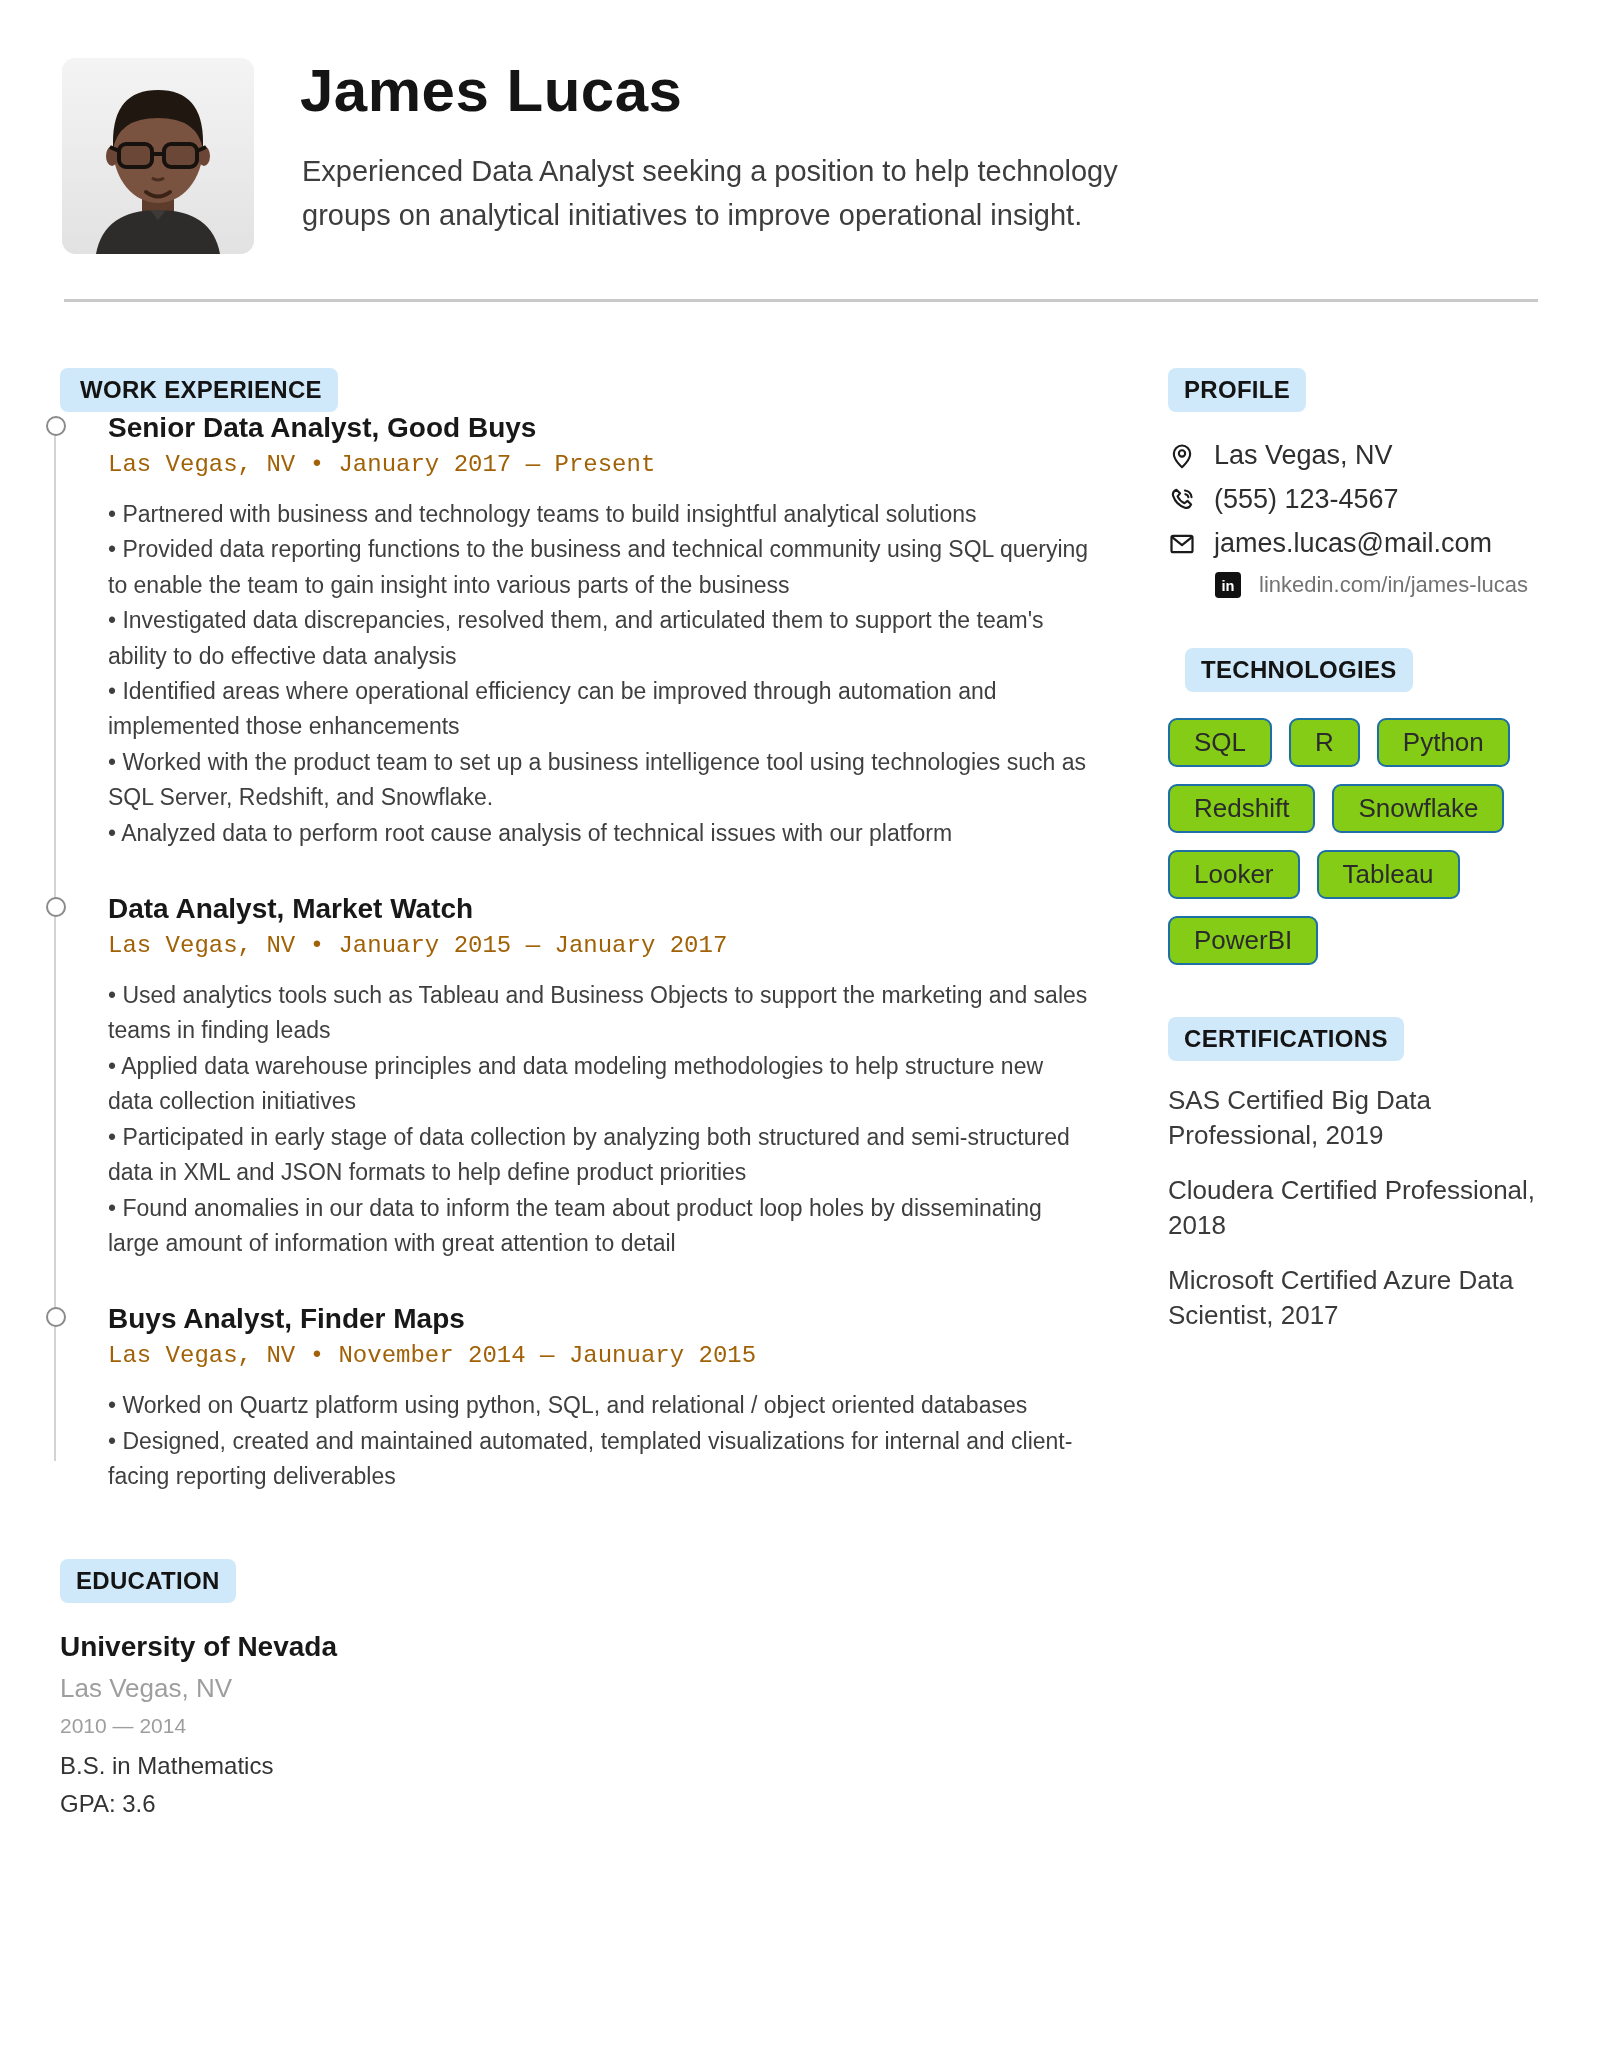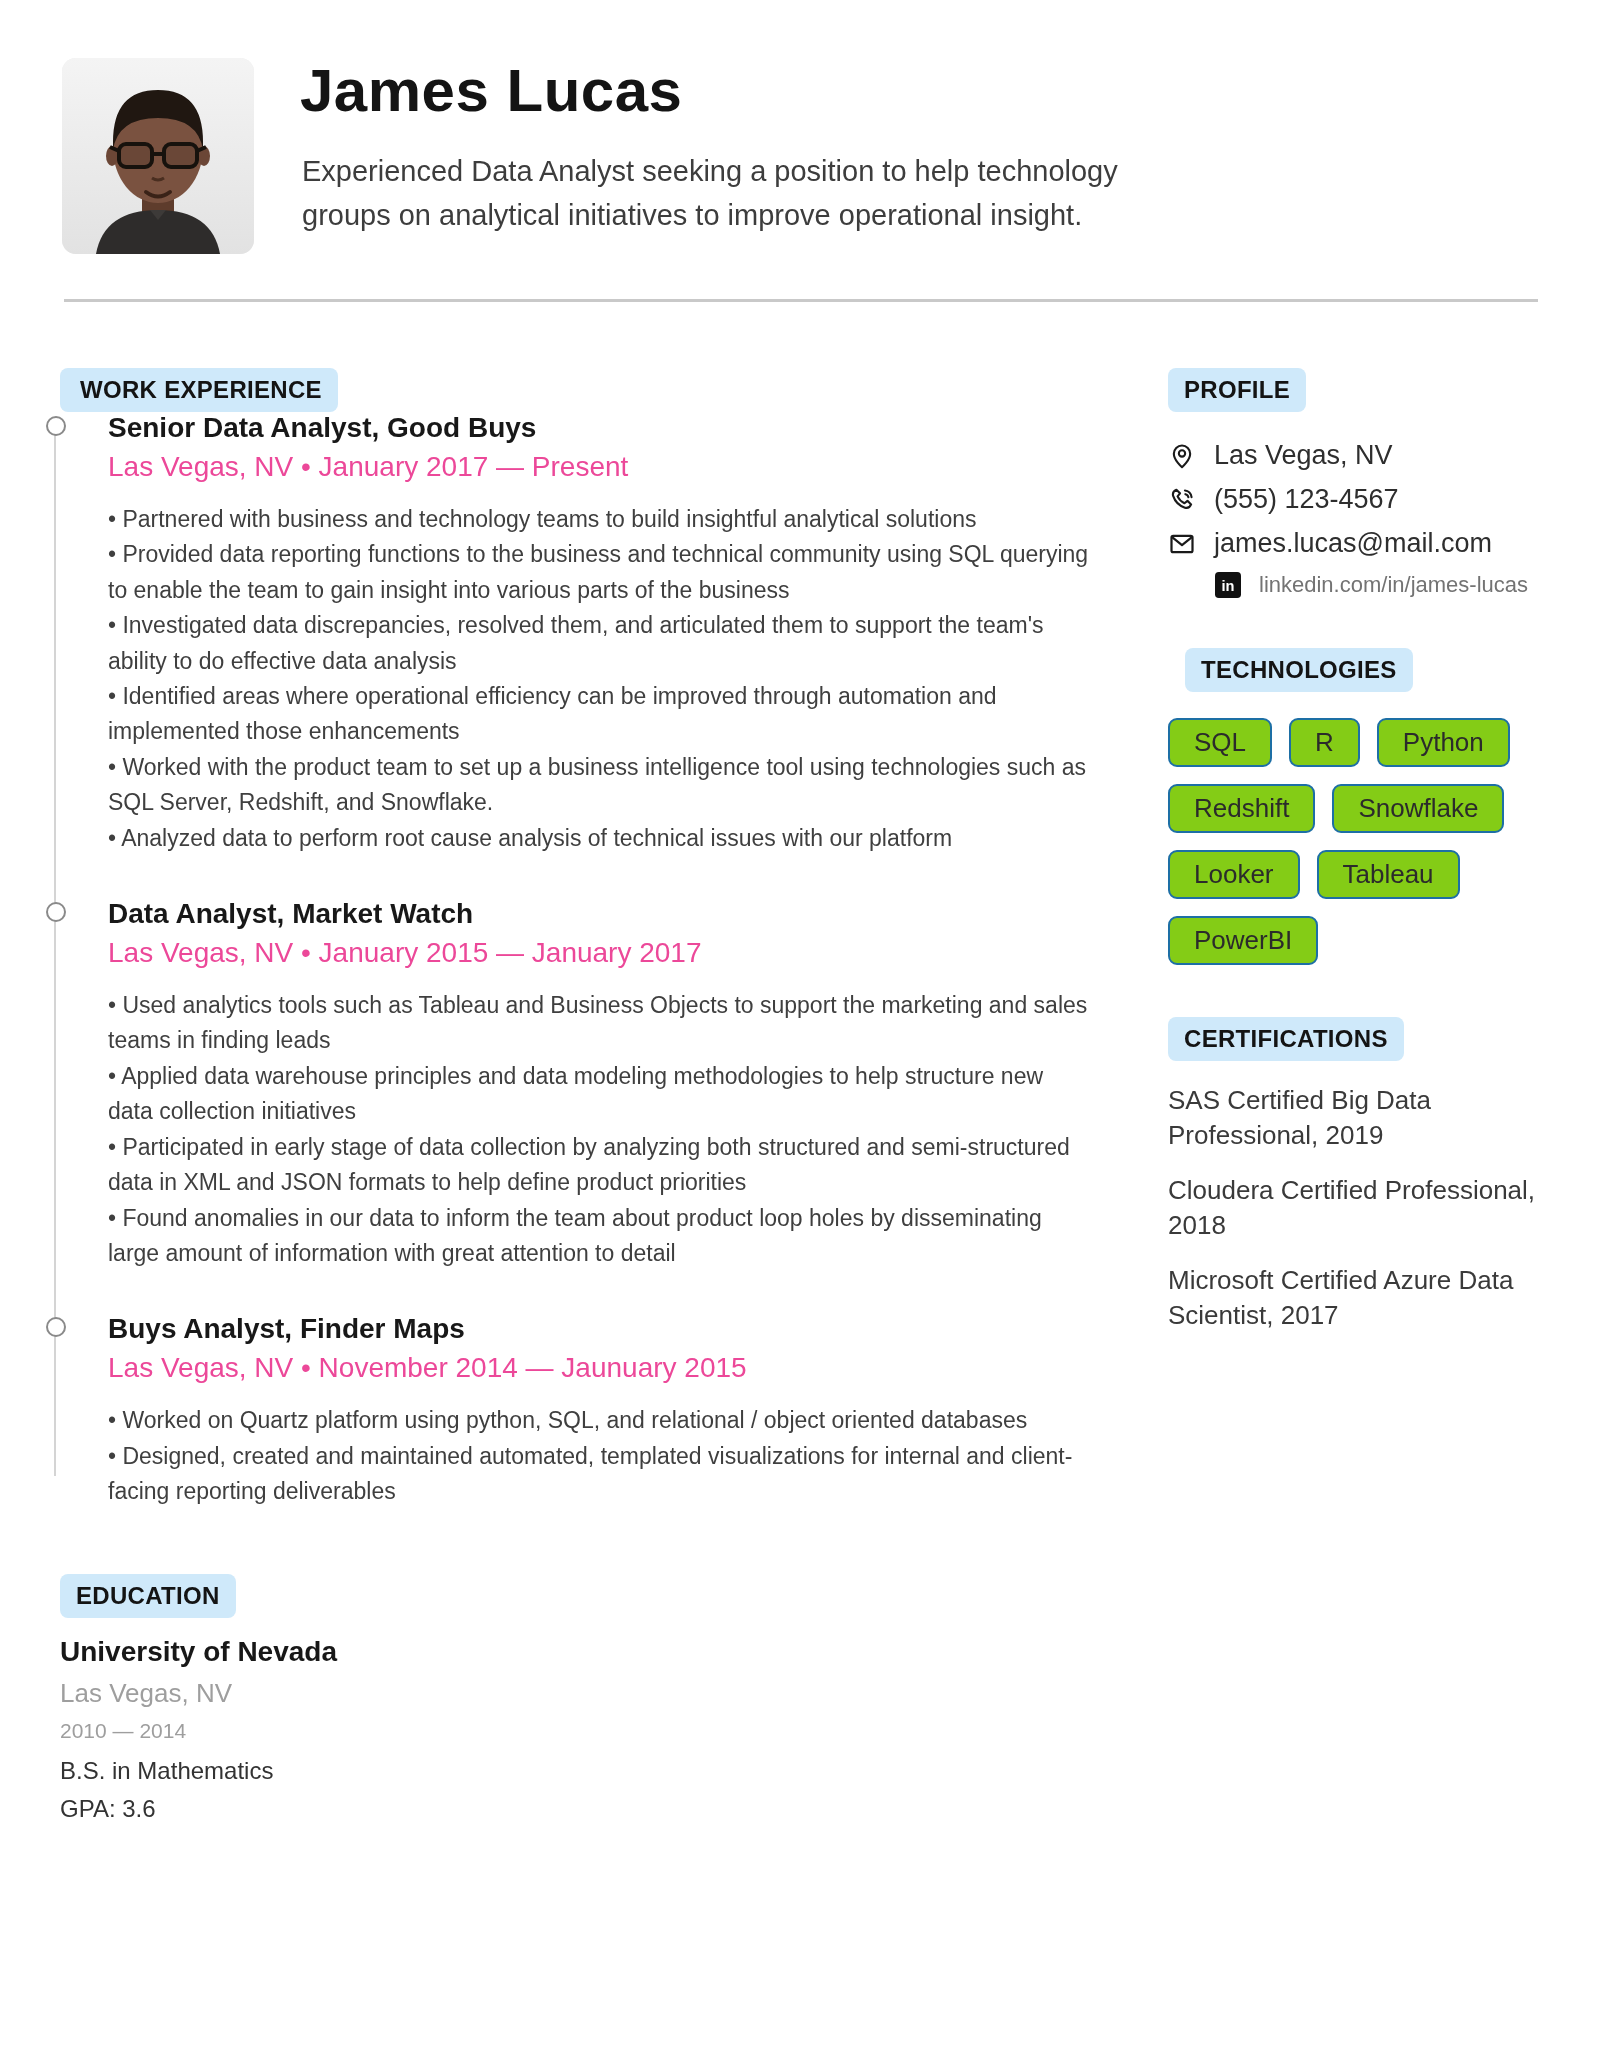--- a/index.html
+++ b/index.html
@@ -43,26 +43,26 @@
   .timeline-line {
     position: absolute; left: 14px; top: 14px; bottom: 34px; width: 2px;
     background: #d4d4d4;
   }
   .job { position: relative; margin-left: 68px; margin-bottom: 42px; }
   .dot {
     position: absolute; left: -62px; top: 4px; width: 16px; height: 16px;
     background: #ffffff; border: 2.5px solid #8a8a8a; border-radius: 50%;
   }
   .job-title { font-size: 28px; font-weight: 700; color: #181818; }
-  .job-meta  { font-size: 28px; color: #ec4899; margin-top: 7px; }
+  .job-meta  { font-size: 24px; color: #a16207; margin-top: 7px; font-family: Liberation Mono, monospace; }
   .job-bullets { margin-top: 19px; width: 985px; font-size: 23px;
                  line-height: 1.54; color: #3f3f3f; }
 
   .education { margin-left: 20px; margin-top: 64px; }
-  .edu-school { font-size: 28px; font-weight: 700; color: #181818; margin-top: 18px; }
+  .edu-school { font-size: 28px; font-weight: 700; color: #181818; margin-top: 28px; }
   .edu-loc    { font-size: 26px; color: #9e9e9e; margin-top: 10px; }
   .edu-dates  { font-size: 21px; color: #9e9e9e; margin-top: 10px; }
   .edu-degree { font-size: 24px; color: #333333; margin-top: 14px; }
   .edu-gpa    { font-size: 24px; color: #333333; margin-top: 10px; }
 
   
   .right-col { position: absolute; left: 1168px; top: 368px; width: 400px; }
   .profile-rows { margin-top: 28px; }
   .profile-row {
     display: flex; align-items: center; gap: 18px;

